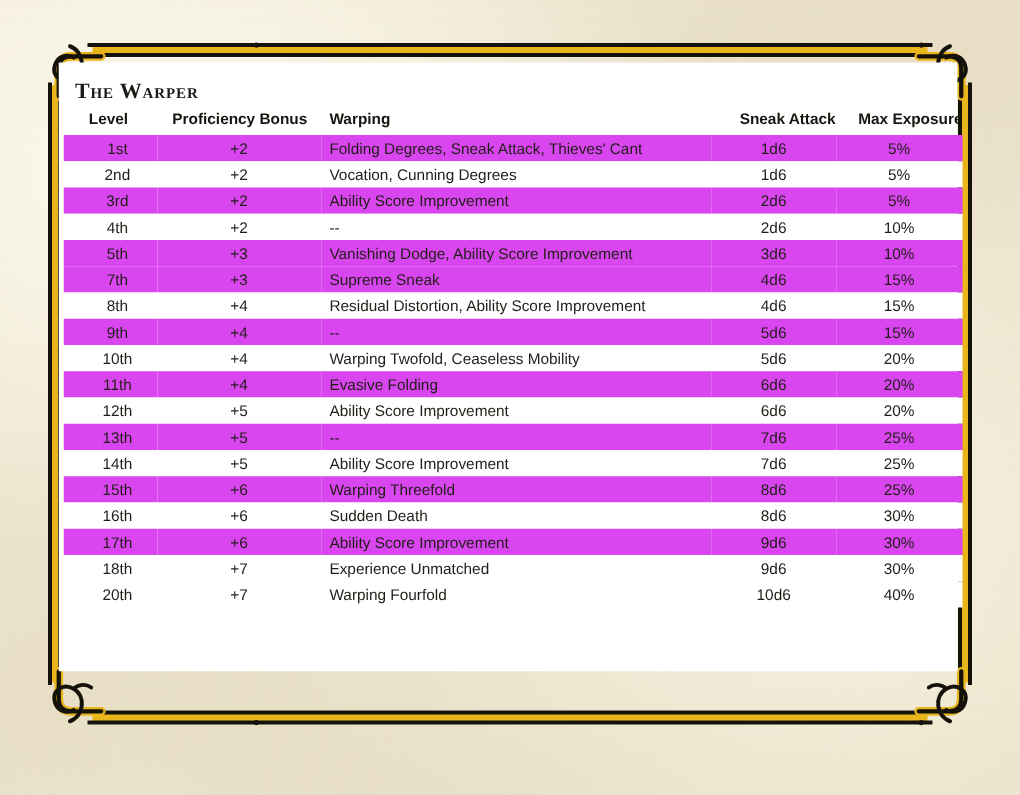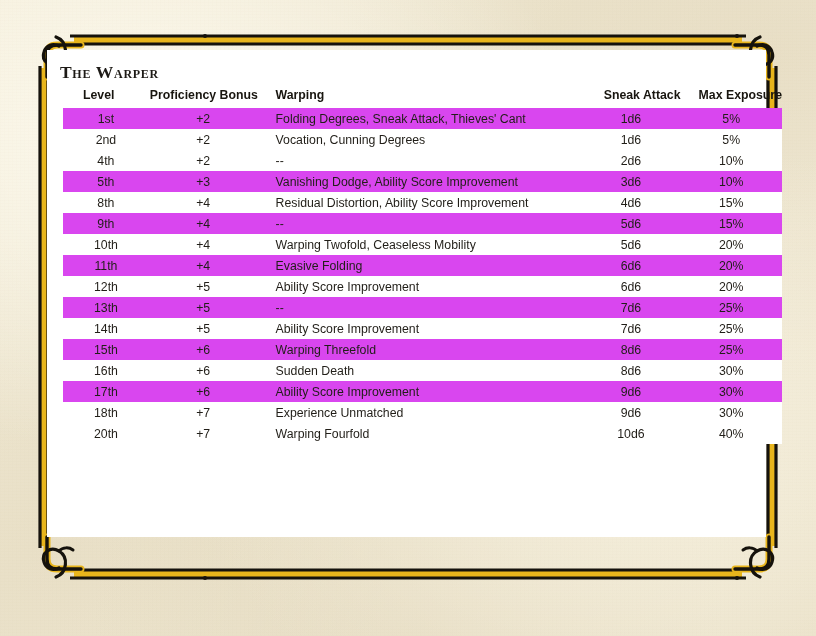--- a/index.html
+++ b/index.html
@@ -66,21 +66,21 @@
     font-size: 17.5px;
     font-weight: bold;
     color: #1d1a16;
     font-variant: small-caps;
     letter-spacing: 0.7px;
     white-space: nowrap;
   }
 
   table {
     position: absolute;
-    left: 16px;
+    left: 4px;
     top: 38px;
     width: 719px;
     border-collapse: collapse;
     font-size: 12.3px;
     color: #211e18;
   }
   thead th {
     font-weight: bold;
     font-size: 12.3px;
     color: #18150f;
@@ -193,34 +193,48 @@
           <td class="c-sneak">1d6</td>
           <td class="c-exposure">5%</td>
         </tr>
         <tr class="even">
           <td class="c-level">2nd</td>
           <td class="c-prof">+2</td>
           <td class="c-feat">Vocation, Cunning Degrees</td>
           <td class="c-sneak">1d6</td>
           <td class="c-exposure">5%</td>
         </tr>
+        <tr class="odd">
+          <td class="c-level">3rd</td>
+          <td class="c-prof">+2</td>
+          <td class="c-feat">Ability Score Improvement</td>
+          <td class="c-sneak">2d6</td>
+          <td class="c-exposure">5%</td>
+        </tr>
         <tr class="even">
           <td class="c-level">4th</td>
           <td class="c-prof">+2</td>
           <td class="c-feat">--</td>
           <td class="c-sneak">2d6</td>
           <td class="c-exposure">10%</td>
         </tr>
         <tr class="odd">
           <td class="c-level">5th</td>
           <td class="c-prof">+3</td>
           <td class="c-feat">Vanishing Dodge, Ability Score Improvement</td>
           <td class="c-sneak">3d6</td>
           <td class="c-exposure">10%</td>
         </tr>
+        <tr class="odd">
+          <td class="c-level">7th</td>
+          <td class="c-prof">+3</td>
+          <td class="c-feat">Supreme Sneak</td>
+          <td class="c-sneak">4d6</td>
+          <td class="c-exposure">15%</td>
+        </tr>
         <tr class="even">
           <td class="c-level">8th</td>
           <td class="c-prof">+4</td>
           <td class="c-feat">Residual Distortion, Ability Score Improvement</td>
           <td class="c-sneak">4d6</td>
           <td class="c-exposure">15%</td>
         </tr>
         <tr class="odd">
           <td class="c-level">9th</td>
           <td class="c-prof">+4</td>

